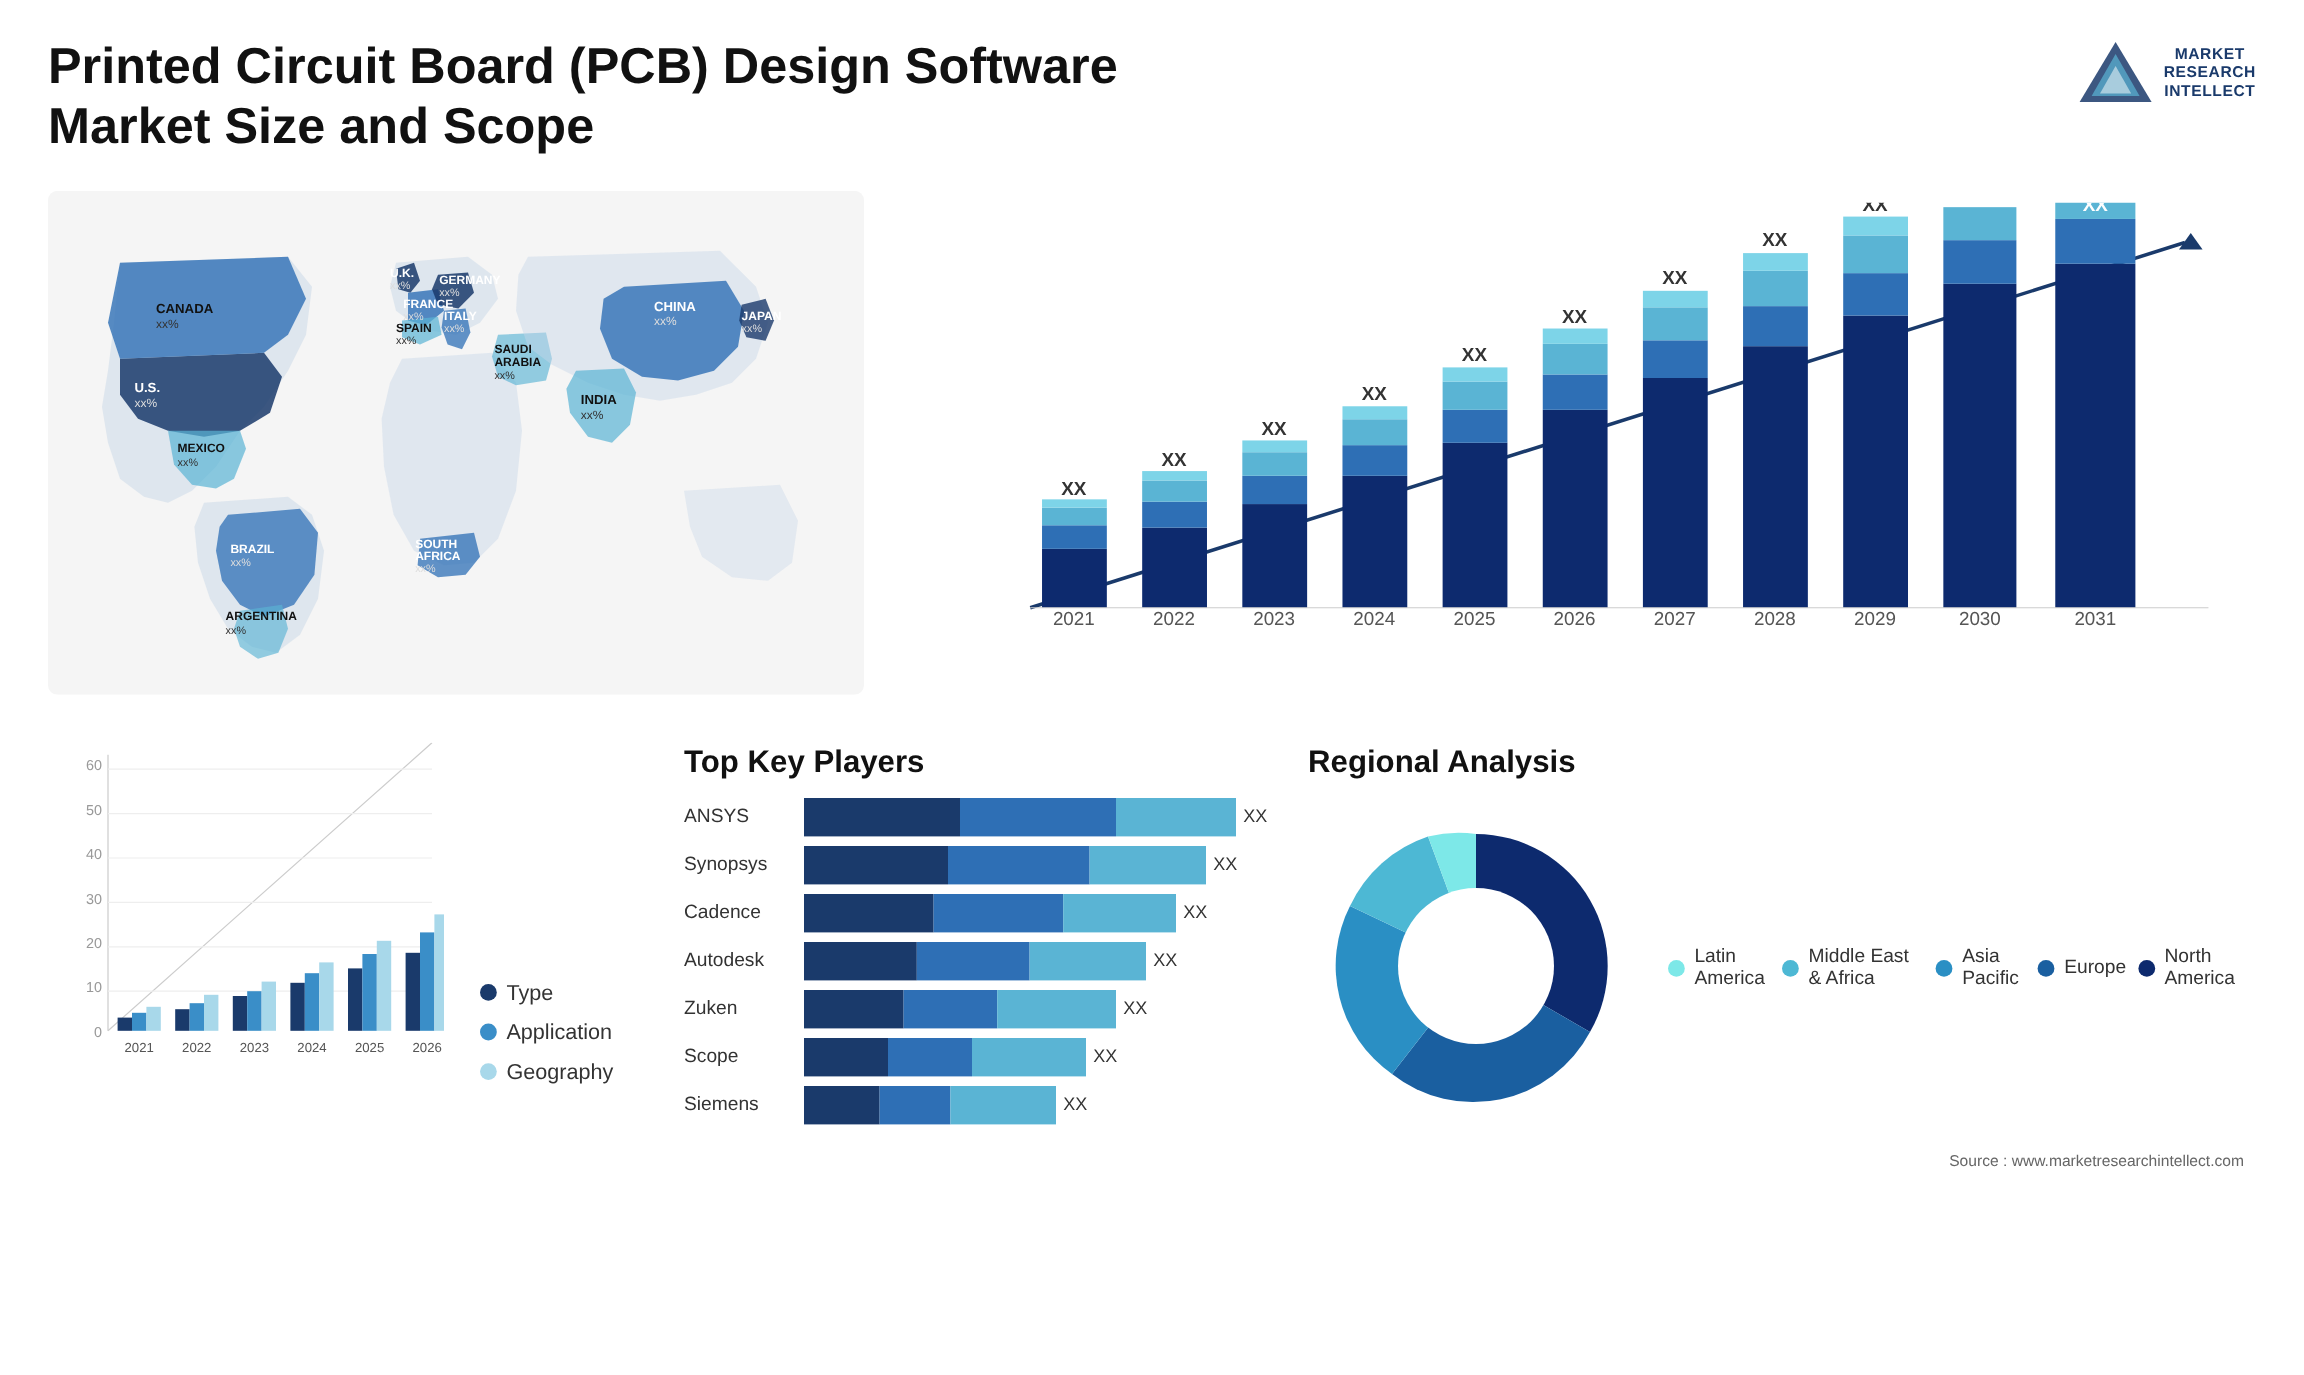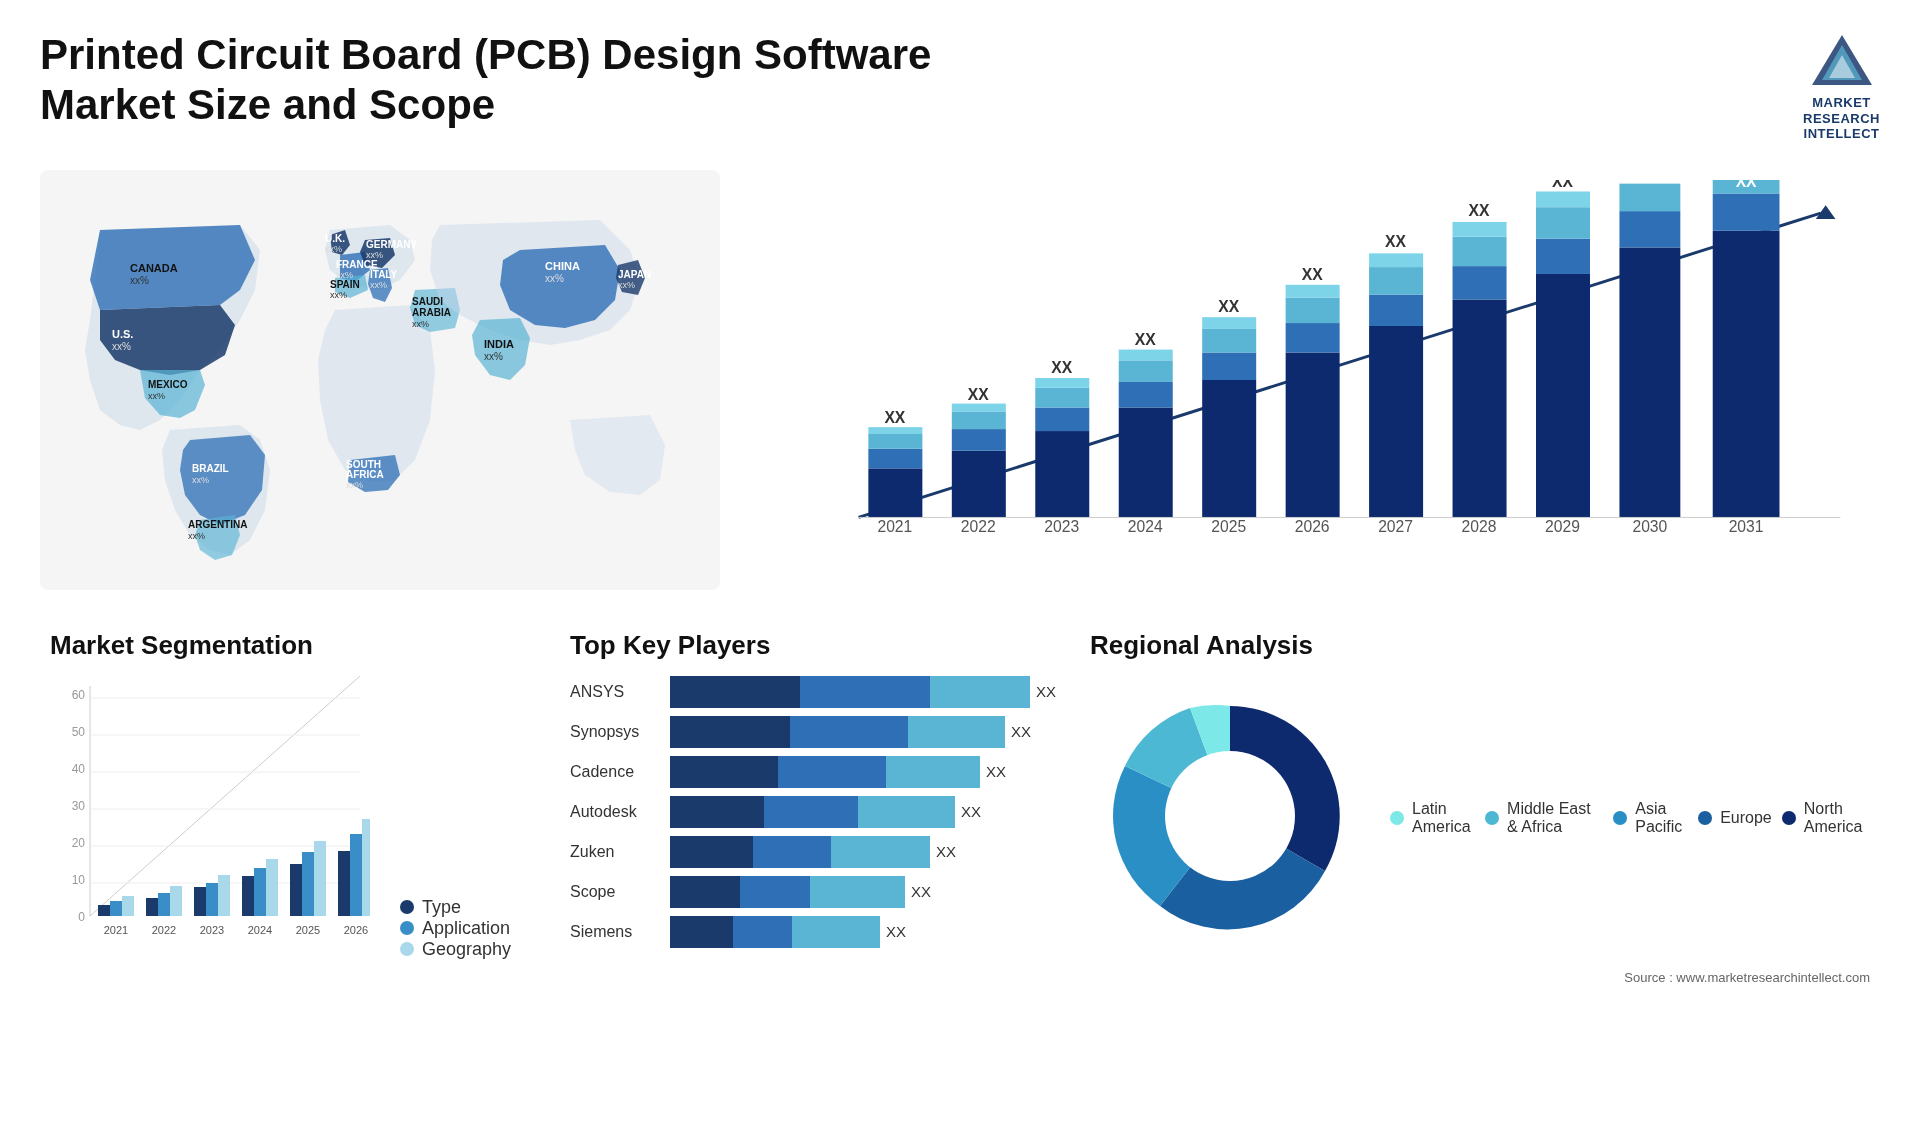--- a/index.html
+++ b/index.html
@@ -28,21 +28,21 @@
     }
     .page-title {
       font-size: 42px;
       font-weight: 700;
       color: #111;
       max-width: 900px;
       line-height: 1.2;
     }
     .logo-area {
       display: flex;
-      flex-direction: column;
+      flex-direction: row;
       align-items: center;
       gap: 5px;
     }
     .logo-icon {
       width: 70px;
       height: 60px;
     }
     .logo-text {
       font-size: 13px;
       font-weight: 700;
@@ -100,20 +100,21 @@
       gap: 20px;
       align-items: flex-end;
     }
     .seg-bars {
       flex: 1;
       position: relative;
     }
     .seg-legend {
       display: flex;
       flex-direction: column;
+      gap: 12px;
       padding-left: 10px;
     }
     .legend-item {
       display: flex;
       align-items: center;
       gap: 8px;
       font-size: 18px;
       color: #333;
     }
     .legend-dot {
@@ -406,21 +407,20 @@
           </g>
 
           <line x1="80" y1="340" x2="1080" y2="340" stroke="#ccc" stroke-width="1"></line>
         </svg>
       </div>
     </div>
 
     <div class="bottom-grid">
 
       <div class="segmentation-section">
-        <div class="section-title">Market Segmentation</div>
         <div class="seg-chart-container">
           <div class="seg-bars">
             <svg width="320" height="280" viewBox="0 0 320 280" xmlns="http://www.w3.org/2000/svg">
 
               <line x1="40" y1="10" x2="40" y2="240" stroke="#ccc" stroke-width="1"></line>
               <line x1="40" y1="240" x2="310" stroke="#ccc" stroke-width="1"></line>
 
               <text x="35" y="245" font-size="12" text-anchor="end" fill="#999">0</text>
               <text x="35" y="208" font-size="12" text-anchor="end" fill="#999">10</text>
               <text x="35" y="171" font-size="12" text-anchor="end" fill="#999">20</text>

